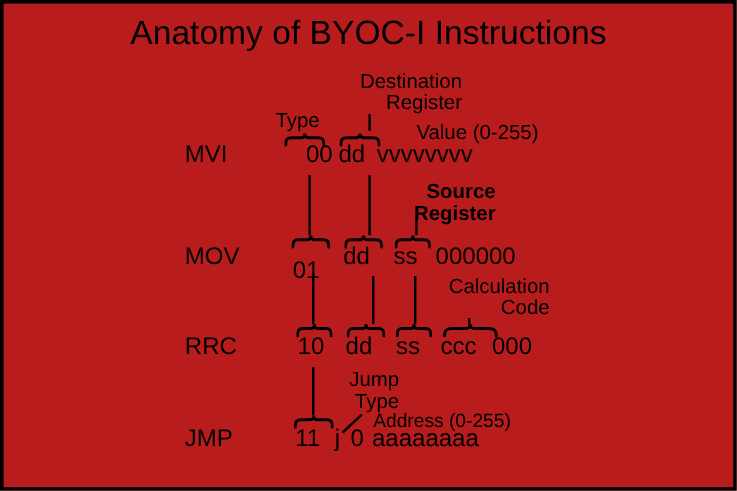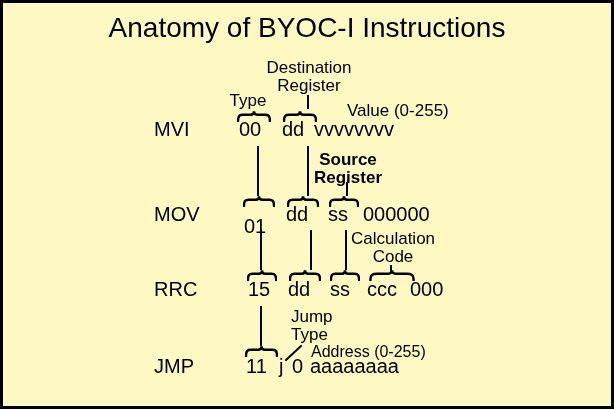--- a/index.html
+++ b/index.html
@@ -1,28 +1,28 @@
 <!DOCTYPE html>
 <html><head>
 <meta charset="utf-8">
 <style>
   html,body { margin:0; padding:0; background:#ffffff; }
   .canvas {
     position:relative; width:614px; height:409px;
     box-sizing:border-box; border:3px solid #000000;
-    background:#fef9c3; overflow:hidden;
+    background:#b91c1c; overflow:hidden;
     font-family:"Liberation Sans", sans-serif; color:#000000;
   }
   .title {
     position:absolute; left:0; top:9px; width:100%;
     text-align:center; font-size:28px; line-height:32px; color:#000;
   }
   .lbl { position:absolute; font-size:17px; line-height:18px; color:#000; white-space:nowrap; }
   .center { text-align:center; }
-  .block { display:block; }
+  .block { display:block;text-align:right; }
   .rt { position:absolute; font-size:20px; line-height:30px; color:#000; white-space:pre; }
   .vline { position:absolute; width:2px; background:#000; }
   .brace { position:absolute; height:12px; }
   .brace path { fill:none; stroke:#000; stroke-width:2.4; stroke-linecap:round; }
   .pointer { position:absolute; }
   .pointer line { stroke:#000; stroke-width:2; stroke-linecap:round; }
 </style>
 </head>
 <body>
 
@@ -96,32 +96,32 @@
     </svg>
   <svg class="brace" style="left:366px;top:266px;width:46px;" viewBox="0 0 100 30" preserveAspectRatio="none">
       <path vector-effect="non-scaling-stroke" d="M3,28 C3,14 8,12 18,12 L40,12 C47,12 50,10 50,3 C50,10 53,12 60,12 L82,12 C92,12 97,14 97,28"></path>
     </svg>
 
   <svg class="brace" style="left:242px;top:342px;width:33px;" viewBox="0 0 100 30" preserveAspectRatio="none">
       <path vector-effect="non-scaling-stroke" d="M3,28 C3,14 8,12 18,12 L40,12 C47,12 50,10 50,3 C50,10 53,12 60,12 L82,12 C92,12 97,14 97,28"></path>
     </svg>
 
   <span class="rt" style="left:151px;top:111px;">MVI</span>
-  <span class="rt" style="left:236px;top:111px;">00</span>
+  <span class="rt" style="left:252px;top:111px;">00</span>
   <span class="rt" style="left:279px;top:111px;">dd</span>
   <span class="rt" style="left:151px;top:196px;">MOV</span>
 
   <span class="rt" style="left:311px;top:111px;">vvvvvvvv</span>
   <span class="rt" style="left:241px;top:208px;">01</span>
   <span class="rt" style="left:283px;top:196px;">dd</span>
   <span class="rt" style="left:325px;top:196px;">ss</span>
   <span class="rt" style="left:360px;top:196px;">000000</span>
 
   <span class="rt" style="left:151px;top:271px;">RRC</span>
-  <span class="rt" style="left:245px;top:271px;">15</span>
+  <span class="rt" style="left:245px;top:271px;">10</span>
   <span class="rt" style="left:285px;top:271px;">dd</span>
   <span class="rt" style="left:327px;top:271px;">ss</span>
   <span class="rt" style="left:364px;top:271px;">ccc</span>
   <span class="rt" style="left:407px;top:271px;">000</span>
 
   <span class="rt" style="left:151px;top:348px;">JMP</span>
   <span class="rt" style="left:243px;top:348px;">11</span>
   <span class="rt" style="left:276px;top:348px;">j</span>
   <span class="rt" style="left:289px;top:348px;">0</span>
   <span class="rt" style="left:307px;top:348px;">aaaaaaaa</span>

